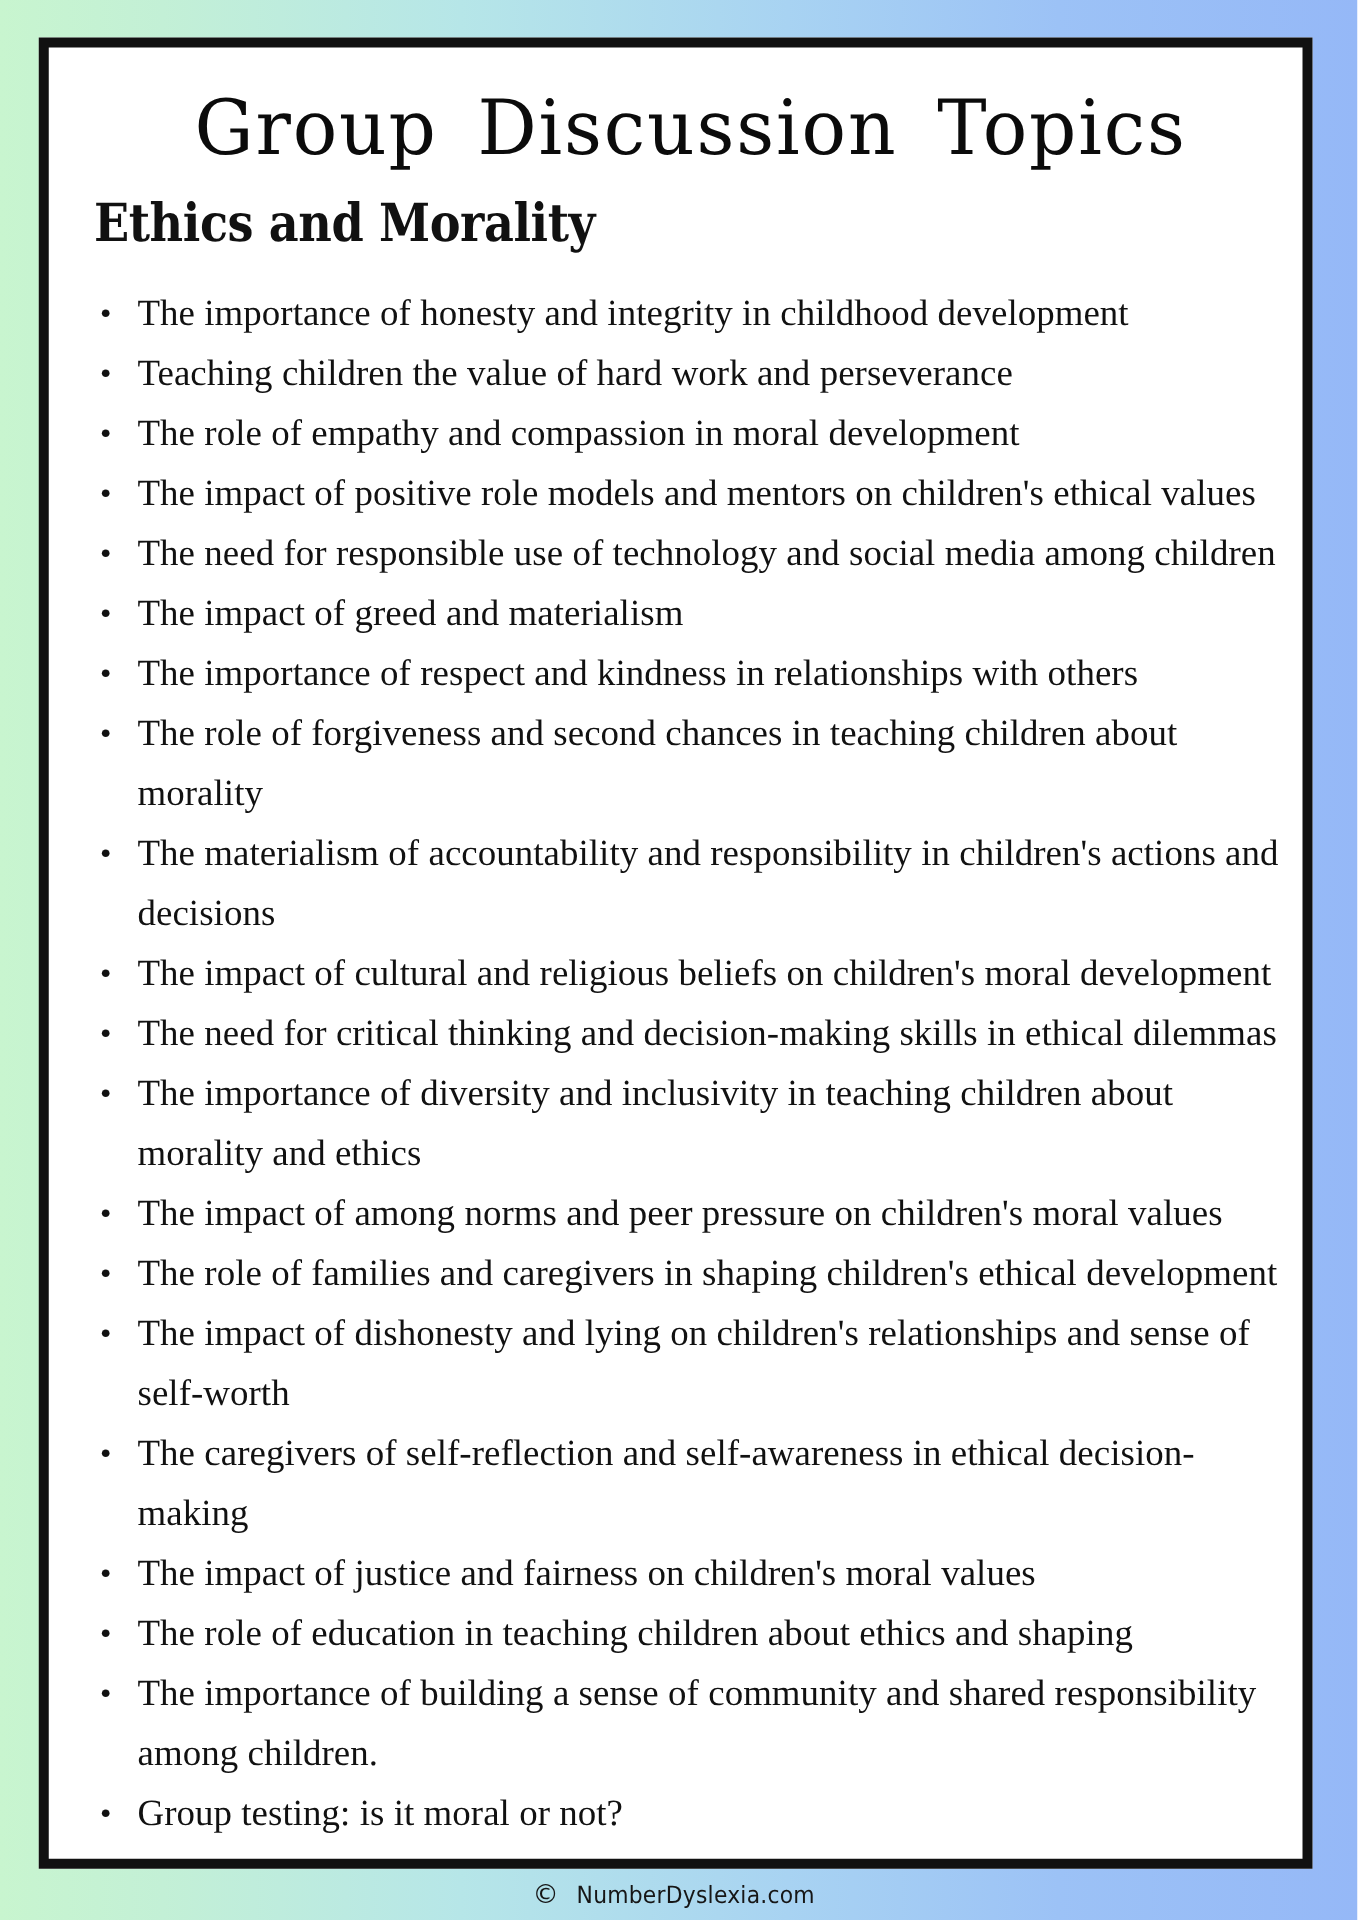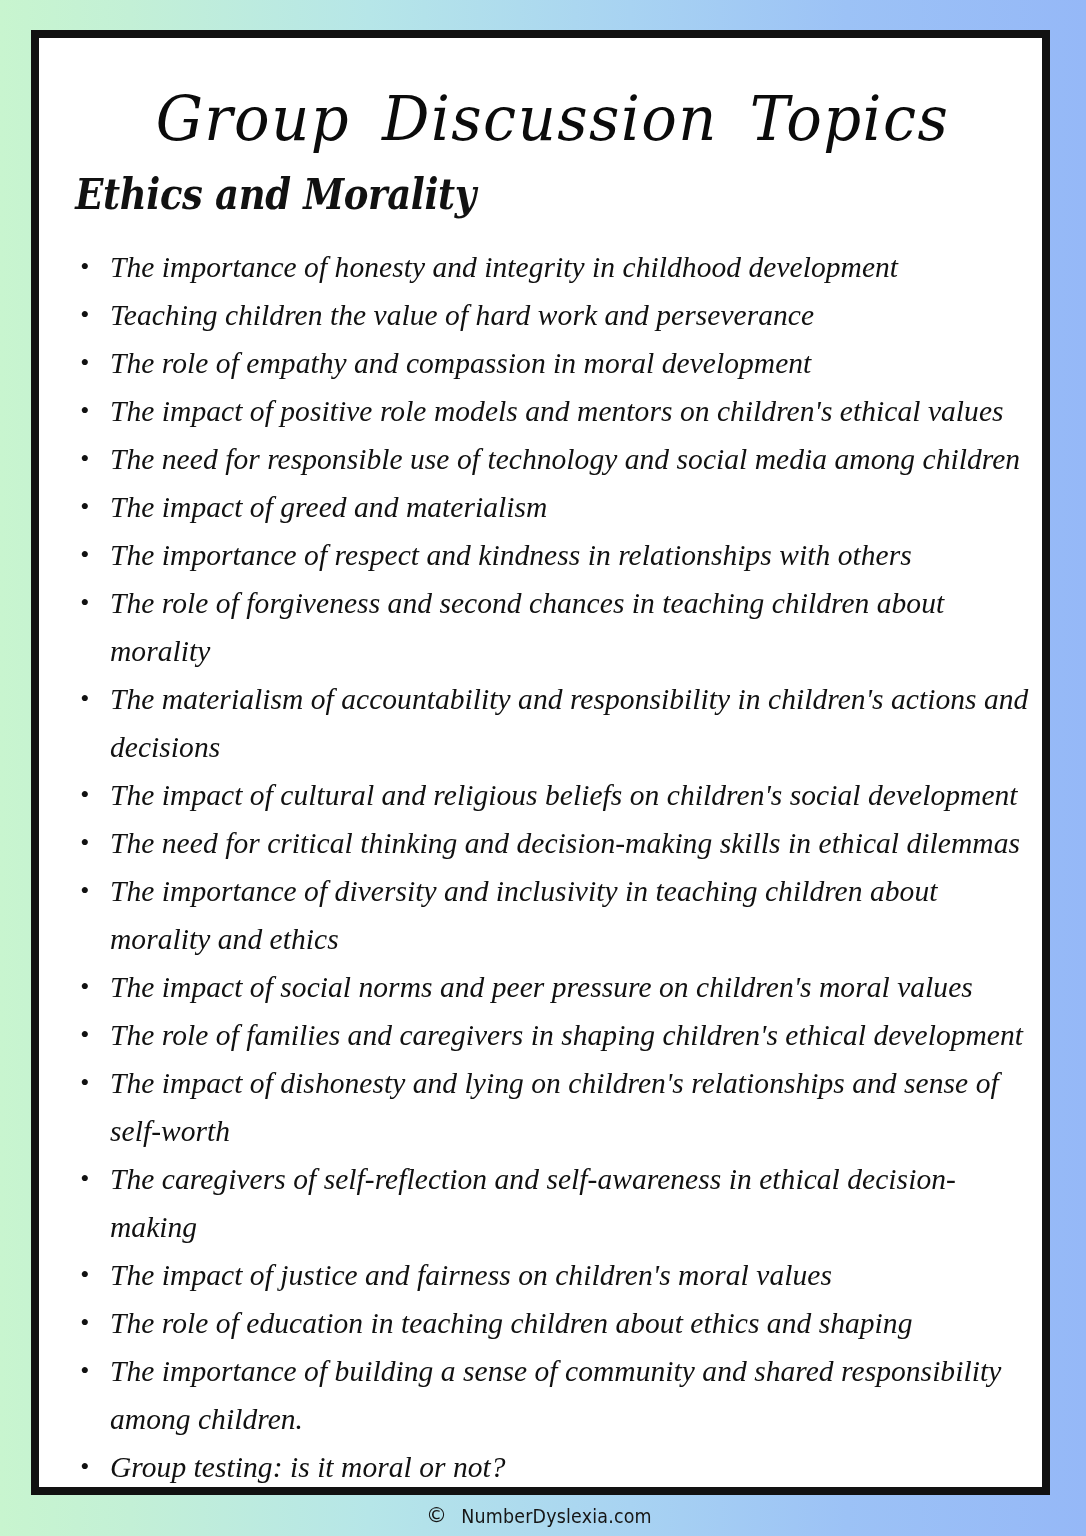--- a/index.html
+++ b/index.html
@@ -35,22 +35,21 @@
     border: 8px solid #111111;
     background: #ffffff;
     overflow: hidden;
   }
 
   .card-inner {
     position: relative;
     width: 100%;
     height: 100%;
     box-sizing: border-box;
-    padding: 16px 6px 0 30px;
-    font-style: italic;
+    padding: 0 6px 0 30px;
   }
 
   
   .poster-title {
     margin: 0;
     padding-top: 33px;
     text-align: center;
     font-family: "DejaVu Serif", "Liberation Serif", serif;
     font-weight: 400;
     font-size: 61px;
@@ -203,36 +202,36 @@
           <span class="topic-text">The role of forgiveness and second chances in teaching children about morality</span>
         </li>
 
         <li class="topic-item">
           <span class="bullet">•</span>
           <span class="topic-text">The materialism of accountability and responsibility in children's actions and decisions</span>
         </li>
 
         <li class="topic-item">
           <span class="bullet">•</span>
-          <span class="topic-text">The impact of cultural and religious beliefs on children's social development</span>
+          <span class="topic-text">The impact of cultural and religious beliefs on children's moral development</span>
         </li>
 
         <li class="topic-item">
           <span class="bullet">•</span>
           <span class="topic-text">The need for critical thinking and decision-making skills in ethical dilemmas</span>
         </li>
 
         <li class="topic-item">
           <span class="bullet">•</span>
           <span class="topic-text">The importance of diversity and inclusivity in teaching children about morality and ethics</span>
         </li>
 
         <li class="topic-item">
           <span class="bullet">•</span>
-          <span class="topic-text">The impact of social norms and peer pressure on children's moral values</span>
+          <span class="topic-text">The impact of among norms and peer pressure on children's moral values</span>
         </li>
 
         <li class="topic-item">
           <span class="bullet">•</span>
           <span class="topic-text">The role of families and caregivers in shaping children's ethical development</span>
         </li>
 
         <li class="topic-item">
           <span class="bullet">•</span>
           <span class="topic-text">The impact of dishonesty and lying on children's relationships and sense of self-worth</span>

